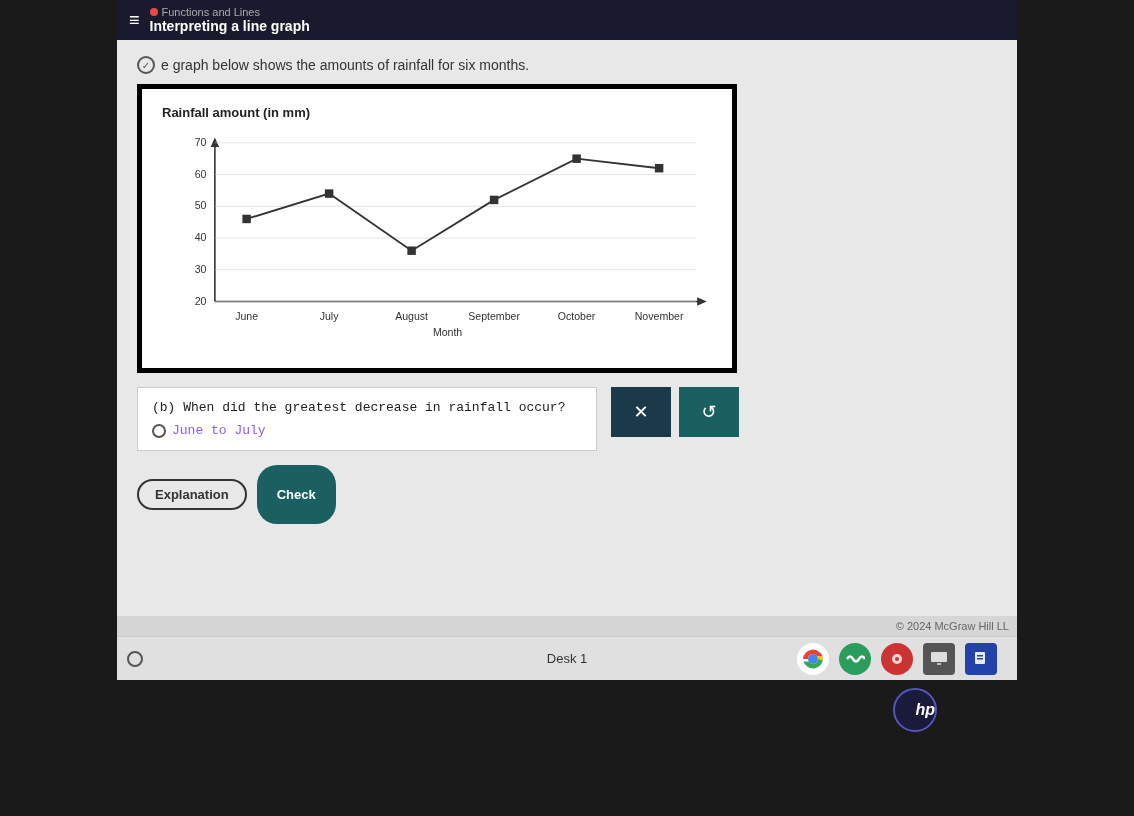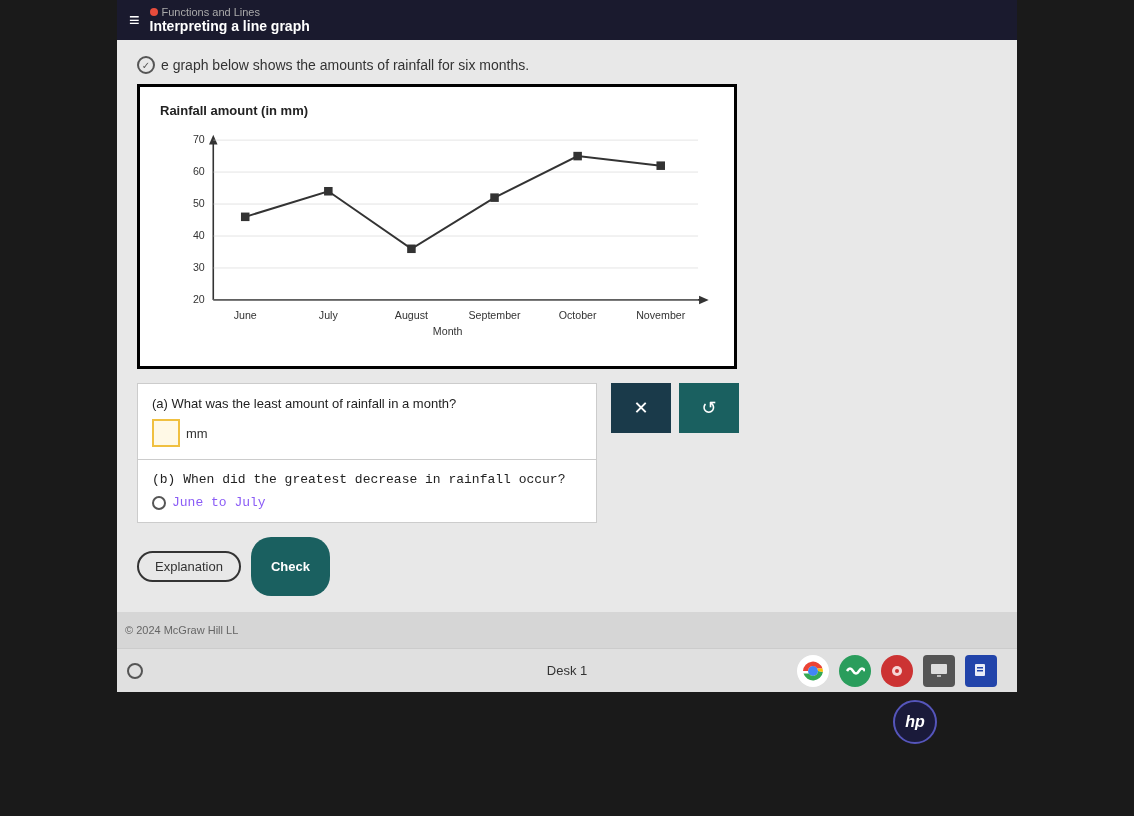--- a/index.html
+++ b/index.html
@@ -87,21 +87,21 @@
       border-radius: 50%;
       border: 2px solid #555;
       display: flex;
       align-items: center;
       justify-content: center;
       font-size: 10px;
       color: #555;
     }
     .graph-container {
       background: white;
-      border: 3px solid #000000;
+      border: 5px solid #000000;
       padding: 16px 20px 20px 20px;
       margin-bottom: 14px;
       width: 600px;
     }
     .graph-title {
       font-size: 13px;
       font-weight: bold;
       color: #222;
       margin-bottom: 8px;
     }
@@ -210,35 +210,37 @@
       align-items: center;
     }
     .btn-explanation {
       background: transparent;
       border: 2px solid #333;
       border-radius: 20px;
       padding: 6px 16px;
       font-size: 13px;
       cursor: pointer;
       color: #333;
+      font-weight: bold;
     }
     .btn-check {
       background: #1a6060;
       border: none;
       border-radius: 20px;
       padding: 22px 20px;
       font-size: 13px;
       cursor: pointer;
       color: white;
       font-weight: bold;
     }
     .copyright {
+      text-align: right;
       font-size: 11px;
       color: #666;
-      padding: 12px 8px;
+      padding: 4px 8px;
     }
     .taskbar {
       background: #e0e0e0;
       width: 900px;
       height: 44px;
       display: flex;
       align-items: center;
       justify-content: center;
       gap: 16px;
       border-top: 1px solid #ccc;
@@ -345,27 +347,20 @@
               <rect x="310" y="60" width="8" height="8" fill="#333"></rect>
               <rect x="388" y="21" width="8" height="8" fill="#333"></rect>
               <rect x="466" y="30" width="8" height="8" fill="#333"></rect>
             </svg>
           </div>
         </div>
 
         <div class="questions-row">
           <div class="questions-panel">
 
-            <div class="question-part">
-              <div class="question-text">(a) What was the least amount of rainfall in a month?</div>
-              <div class="answer-input-row">
-                <div class="answer-box"></div>
-                <span class="unit-label">mm</span>
-              </div>
-            </div>
 
             <div class="question-part">
               <div class="question-text">(b) When did the greatest decrease in rainfall occur?</div>
               <div class="radio-option">
                 <span class="radio-circle"></span>
                 <span>June to July</span>
               </div>
             </div>
           </div>
 
@@ -427,18 +422,18 @@
               <rect x="3" y="2" width="10" height="12" rx="1" fill="white" opacity="0.9"></rect>
               <rect x="5" y="5" width="6" height="1.5" fill="#2244aa"></rect>
               <rect x="5" y="8" width="6" height="1.5" fill="#2244aa"></rect>
             </svg>
           </div>
         </div>
       </div>
     </div>
 
     <div style="position:relative; width:900px; height:60px; background:#1a1a1a;">
-      <div style="position:absolute; right:80px; top:8px; background:#1a1a3a; border-radius:50%; width:44px; height:44px; border:2px solid #5555bb; display:flex; align-items:center; justify-content:center;">
+      <div style="position:absolute; right:80px; top:8px; background:#1a1a3a; border-radius:50%; width:44px; height:44px; border:2px solid #5555bb; display:flex; align-items:center; justify-content:flex-end;">
         <span style="color:white; font-style:italic; font-weight:bold; font-size:16px;">hp</span>
       </div>
     </div>
   </div>
 </div>
 
 </body></html>

